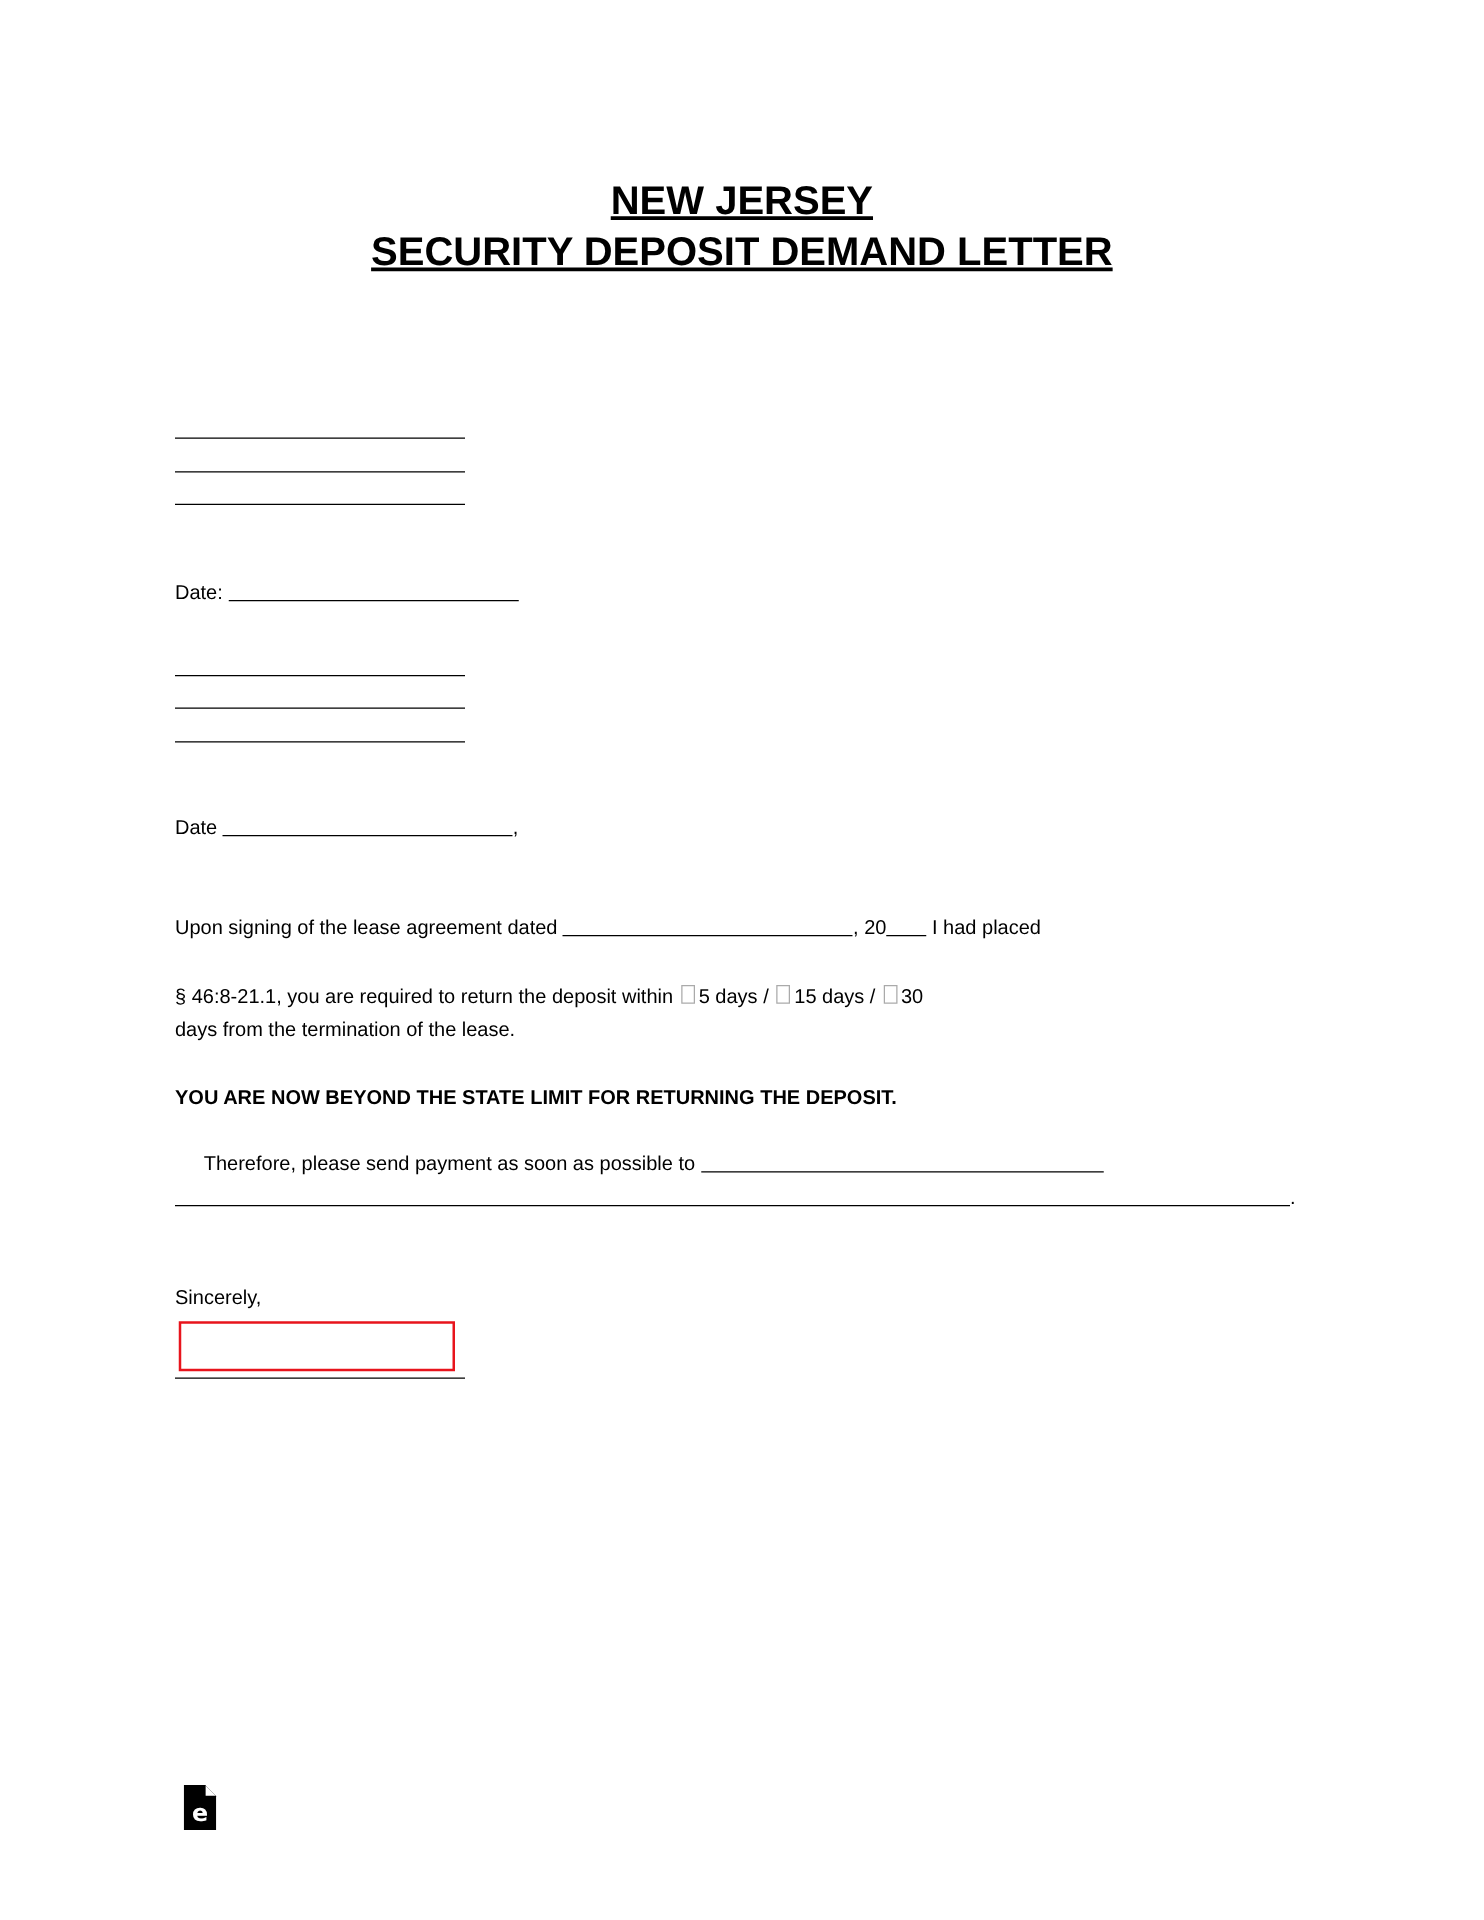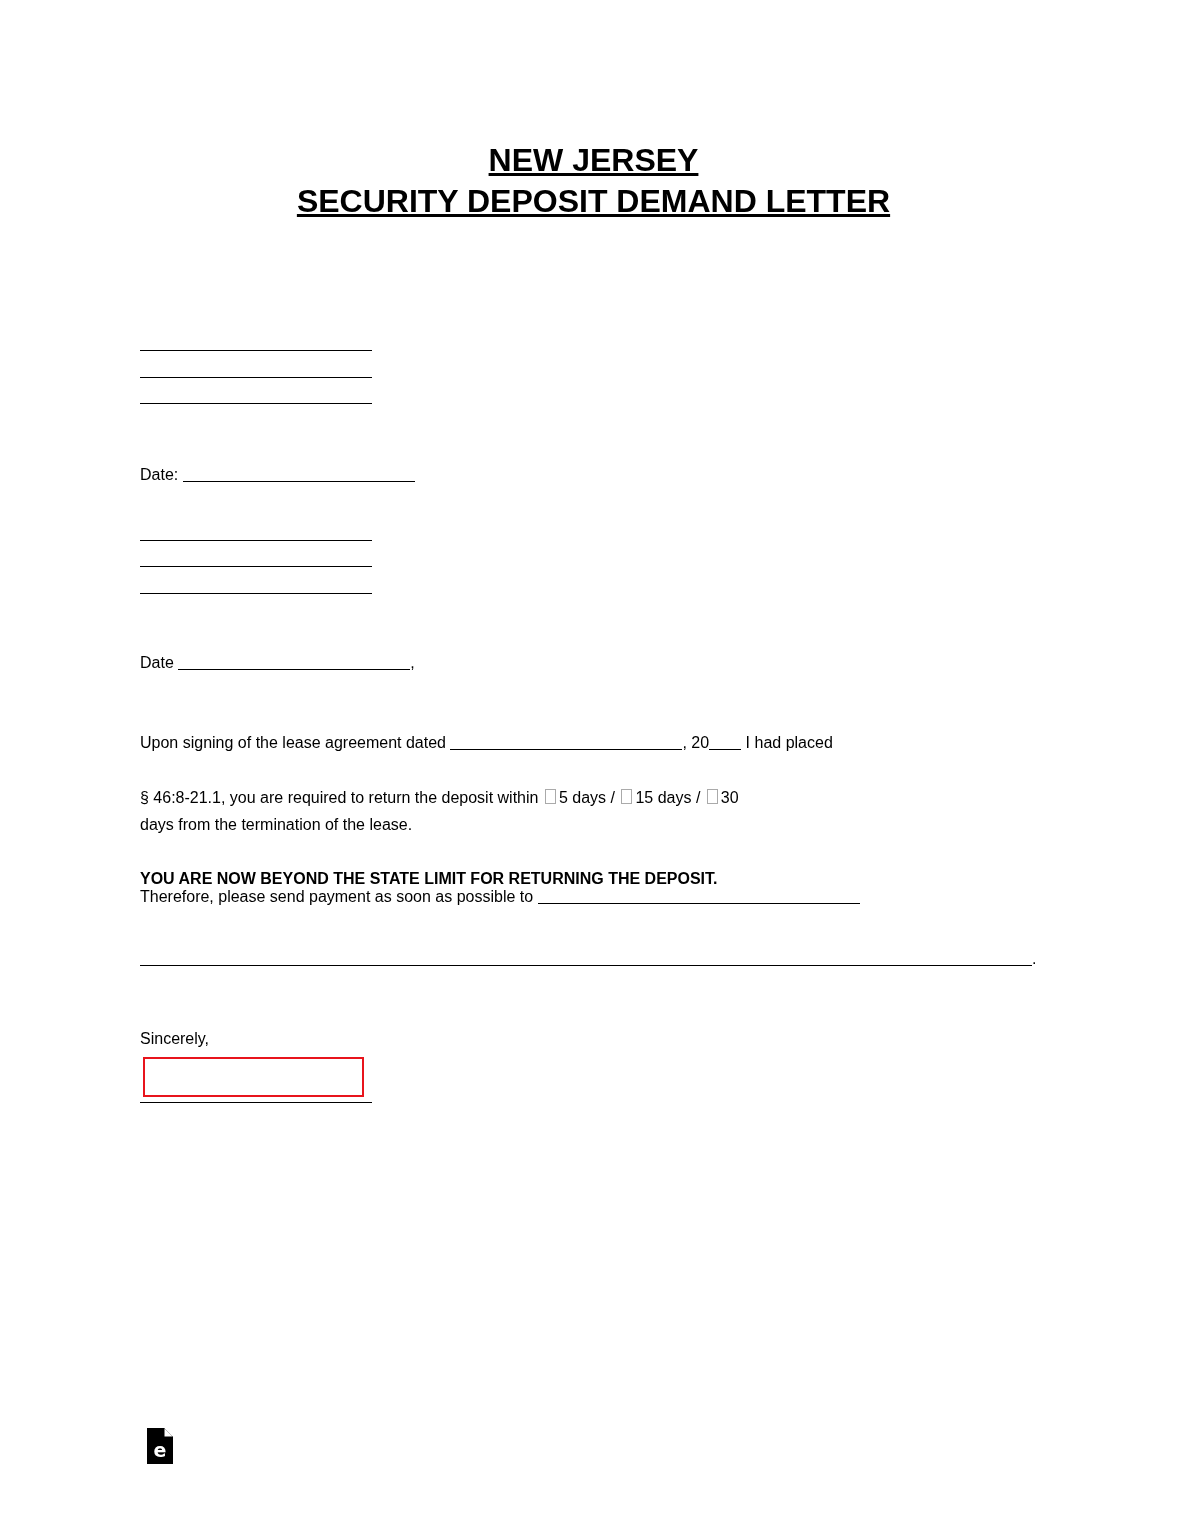--- a/index.html
+++ b/index.html
@@ -53,21 +53,21 @@
   <div class="text" style="top:784px;text-align:right;">
     <span>§ 46:8-21.1, you are required to return the deposit within</span>
     <span class="chk"></span><span>5 days /</span>
     <span class="chk"></span><span>15 days /</span>
     <span class="chk"></span><span>30</span>
   </div>
   <div class="text" style="top:811px;">days from the termination of the lease.</div>
 
   <div class="text bold" style="top:865px;">YOU ARE NOW BEYOND THE STATE LIMIT FOR RETURNING THE DEPOSIT.</div>
 
-  <div class="text" style="top:883px;">
+  <div class="text" style="top:918px;margin-left:23px;">
     <span>Therefore, please send payment as soon as possible to</span>
     <span class="blank" style="width:322px;"></span>
   </div>
   <div class="text" style="top:945px;">
     <span class="blank" style="width:892px;"></span><span>.</span>
   </div>
 
   <div class="text" style="top:1025px;">Sincerely,</div>
   <div class="sigbox"></div>
   <div class="line" style="top:1102px;width:232px;"></div>

